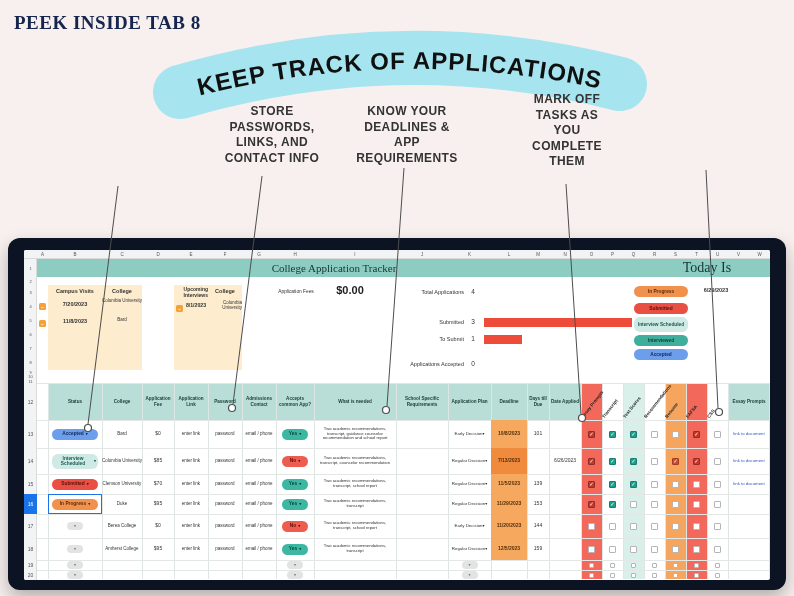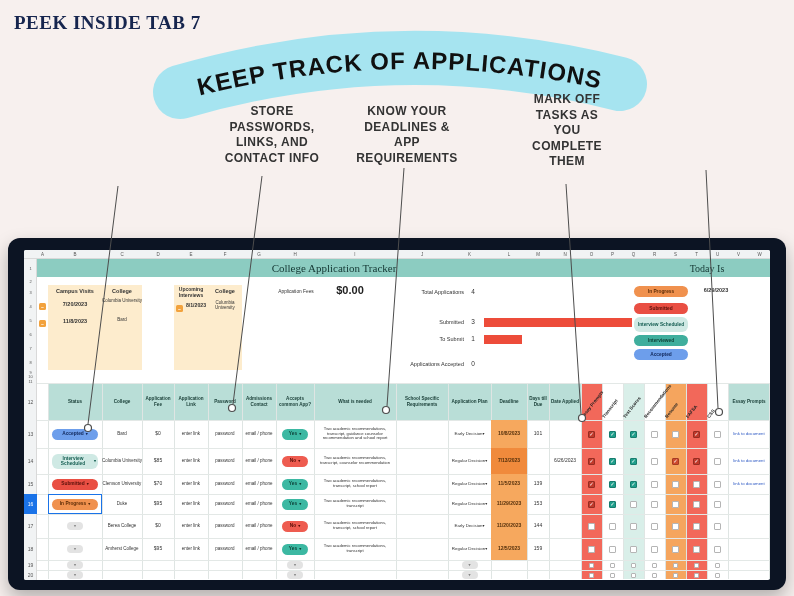--- a/index.html
+++ b/index.html
@@ -24,23 +24,23 @@
   .row-12{top:133px;height:37px}.row-13{top:170px;height:28px}.row-14{top:198px;height:26px}.row-15{top:224px;height:20px}
   .row-16{top:244px;height:20px}.row-17{top:264px;height:24px}.row-18{top:288px;height:22px}.row-19{top:310px;height:10px}.row-20{top:320px;height:10px}
   .lettersbg{position:absolute;left:0;top:0;width:746px;height:9px;background:#f1f3f4;border-bottom:1px solid #d9d9d9;z-index:1}
   .cl{position:absolute;top:0;height:9px;font-size:4.5px;color:#555;display:flex;align-items:center;justify-content:center;z-index:2}
   .gutter{position:absolute;left:0;top:9px;width:13px;height:321px;background:#f1f3f4;border-right:1px solid #d9d9d9;z-index:1}
   .gnum{position:absolute;left:0;width:13px;display:flex;align-items:center;justify-content:center;font-size:4px;color:#555;z-index:2}
   .gnum.big{font-size:5px}
   .gnum.gsel{background:#1a73e8;color:#fff}
   .titlebar{position:absolute;left:13px;top:9px;width:733px;height:18px;background:#8cccc1;z-index:1}
   .sheettitle{position:absolute;left:150px;top:10px;width:320px;height:16px;font-family:"Liberation Serif",serif;font-size:11px;color:#143733;display:flex;align-items:center;justify-content:center;z-index:2}
-  .today{position:absolute;left:648px;top:10px;width:70px;height:16px;font-family:"Liberation Serif",serif;font-size:10px;color:#143733;display:flex;align-items:center;justify-content:center;z-index:2}
+  .today{position:absolute;left:648px;top:10px;width:70px;height:16px;font-family:"Liberation Serif",serif;font-size:14px;color:#143733;display:flex;align-items:center;justify-content:center;z-index:2}
   .cream{position:absolute;background:#fdeccd;z-index:1}
-  .slbl{position:absolute;display:flex;align-items:center;justify-content:center;text-align:center;line-height:1.1;color:#333;z-index:3}
+  .slbl{position:absolute;display:flex;align-items:center;justify-content:center;text-align:right;line-height:1.1;color:#333;z-index:3}
   .strip{position:absolute;top:133px;height:196px;width:21px;z-index:1}
   .vl{position:absolute;top:133px;height:196px;width:1px;background:#dfe5e3;z-index:2}
   .hl{position:absolute;left:13px;width:733px;height:1px;background:#e3e8e6;z-index:2}
   .hdrbg{position:absolute;top:133px;height:37px;background:#b9ded7;z-index:1}
   .hdr{font-weight:700;font-size:4.6px;color:#173c35;padding:1px}
   .diag{position:absolute;top:164px;transform:rotate(-52deg);transform-origin:0 100%;font-size:4.6px;font-weight:700;color:#222;white-space:nowrap;z-index:4}
   .pill{display:flex;align-items:center;justify-content:center;gap:2px;border-radius:6px;font-weight:700;font-size:4.8px;height:11px;padding:0 2px;width:46px}
   .pill.tall{height:15px;line-height:1.05}
   .p-accepted{background:#6d9eeb;color:#10275a}
   .p-intsched{background:#cfe9e4;color:#155e52}
@@ -65,21 +65,21 @@
   .dl.soon{background:#f08a3c}
   .lnk{color:#2d59c4;font-size:4.3px}
   .sel{outline:1.5px solid #1a73e8;outline-offset:-1px;z-index:5}
   .sm45{font-size:4.5px}.sm42{font-size:4.2px;padding:1px}.sm44{font-size:4.4px}
 </style>
 </head>
 <body>
 
 <div class="canvas">
 
-  <div class="eyebrow">PEEK INSIDE TAB 7</div>
+  <div class="eyebrow">PEEK INSIDE TAB 8</div>
 
   <svg class="banner" viewBox="0 0 500 104">
     <path d="M 30 76 Q 250 12 470 68" stroke="#a6e4f0" stroke-width="54" stroke-linecap="round" fill="none"></path>
     <path id="arcpath" d="M 18 88 Q 250 22 482 80" fill="none"></path>
     <text font-size="24" font-weight="bold" fill="#101010" letter-spacing="1" text-anchor="middle">
       <textPath href="#arcpath" startOffset="50%">KEEP TRACK OF APPLICATIONS</textPath>
     </text>
   </svg>
 
   <div class="callout" style="left:342px;top:104px;width:130px">KNOW YOUR

